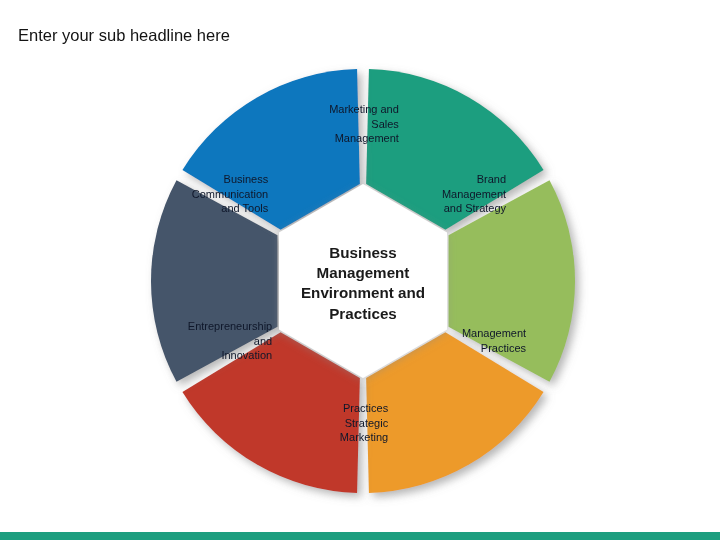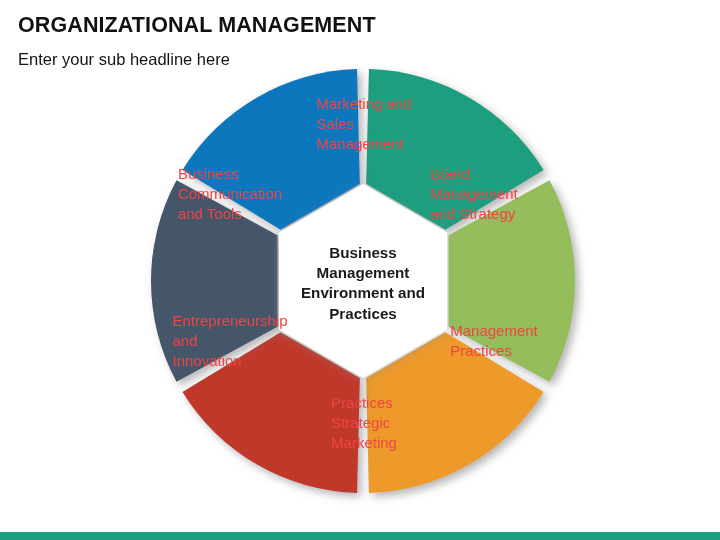--- a/index.html
+++ b/index.html
@@ -63,24 +63,24 @@
     top: 0;
   }
 
   .seg-path {
     stroke: none;
   }
 
   
   .seg-label {
     position: absolute;
-    color: #ef4444;
-    font-size: 15px;
+    color: #0f172a;
+    font-size: 11px;
     line-height: 1.33;
-    text-align: left;
+    text-align: right;
     white-space: pre-line;
     transform: translate(-50%, -50%);
     pointer-events: none;
   }
 
   #center-label {
     position: absolute;
     color: #1a1a1a;
     font-size: 15.2px;
     font-weight: bold;
@@ -100,21 +100,20 @@
     height: 8px;
     background: #1d9e7f;
   }
 </style>
 </head>
 <body>
 
 <div id="slide">
 
   <div id="header">
-    <div id="page-title">ORGANIZATIONAL MANAGEMENT</div>
     <div id="page-subtitle">Enter your sub headline here</div>
   </div>
 
   <div id="diagram-wrap">
     <svg id="wheel-svg" width="720" height="540" viewBox="0 0 720 540">
       <defs>
         <filter id="segShadow" x="-30%" y="-30%" width="160%" height="160%">
           <feDropShadow dx="4" dy="4" stdDeviation="4" flood-color="#7a7a7a" flood-opacity="0.55"></feDropShadow>
         </filter>
         <filter id="hexShadow" x="-40%" y="-40%" width="180%" height="180%">

